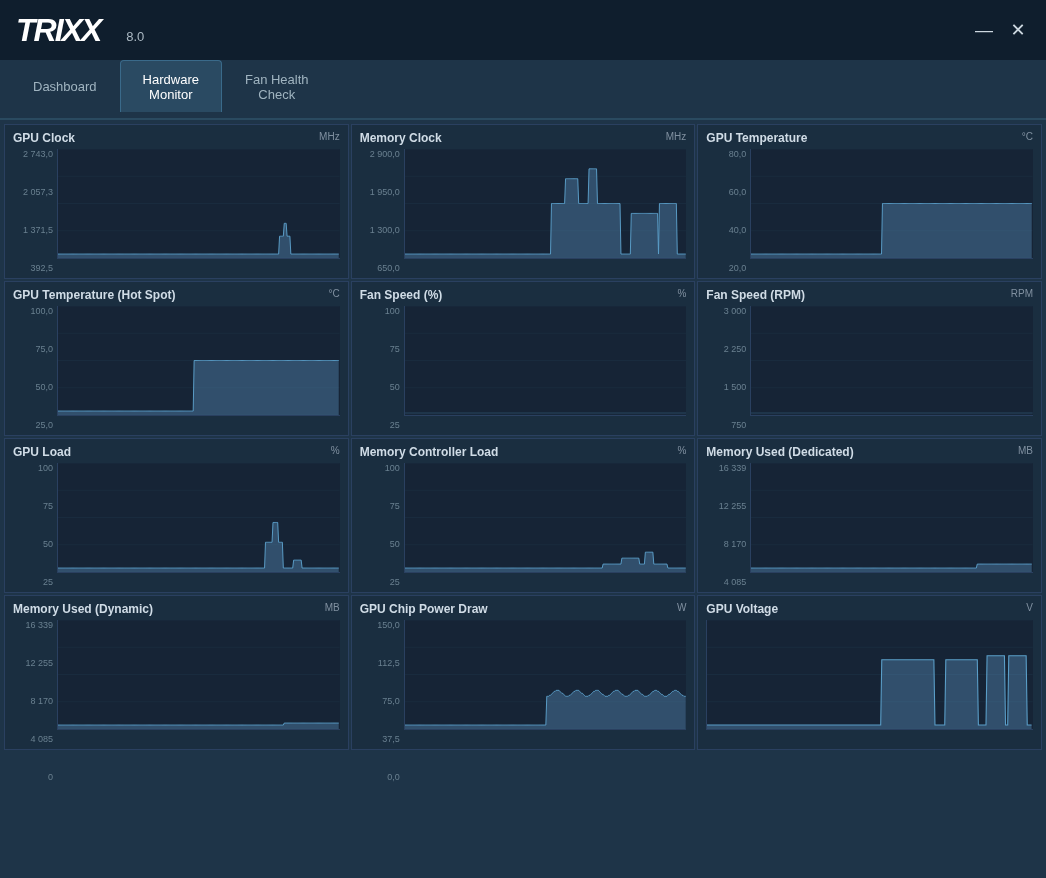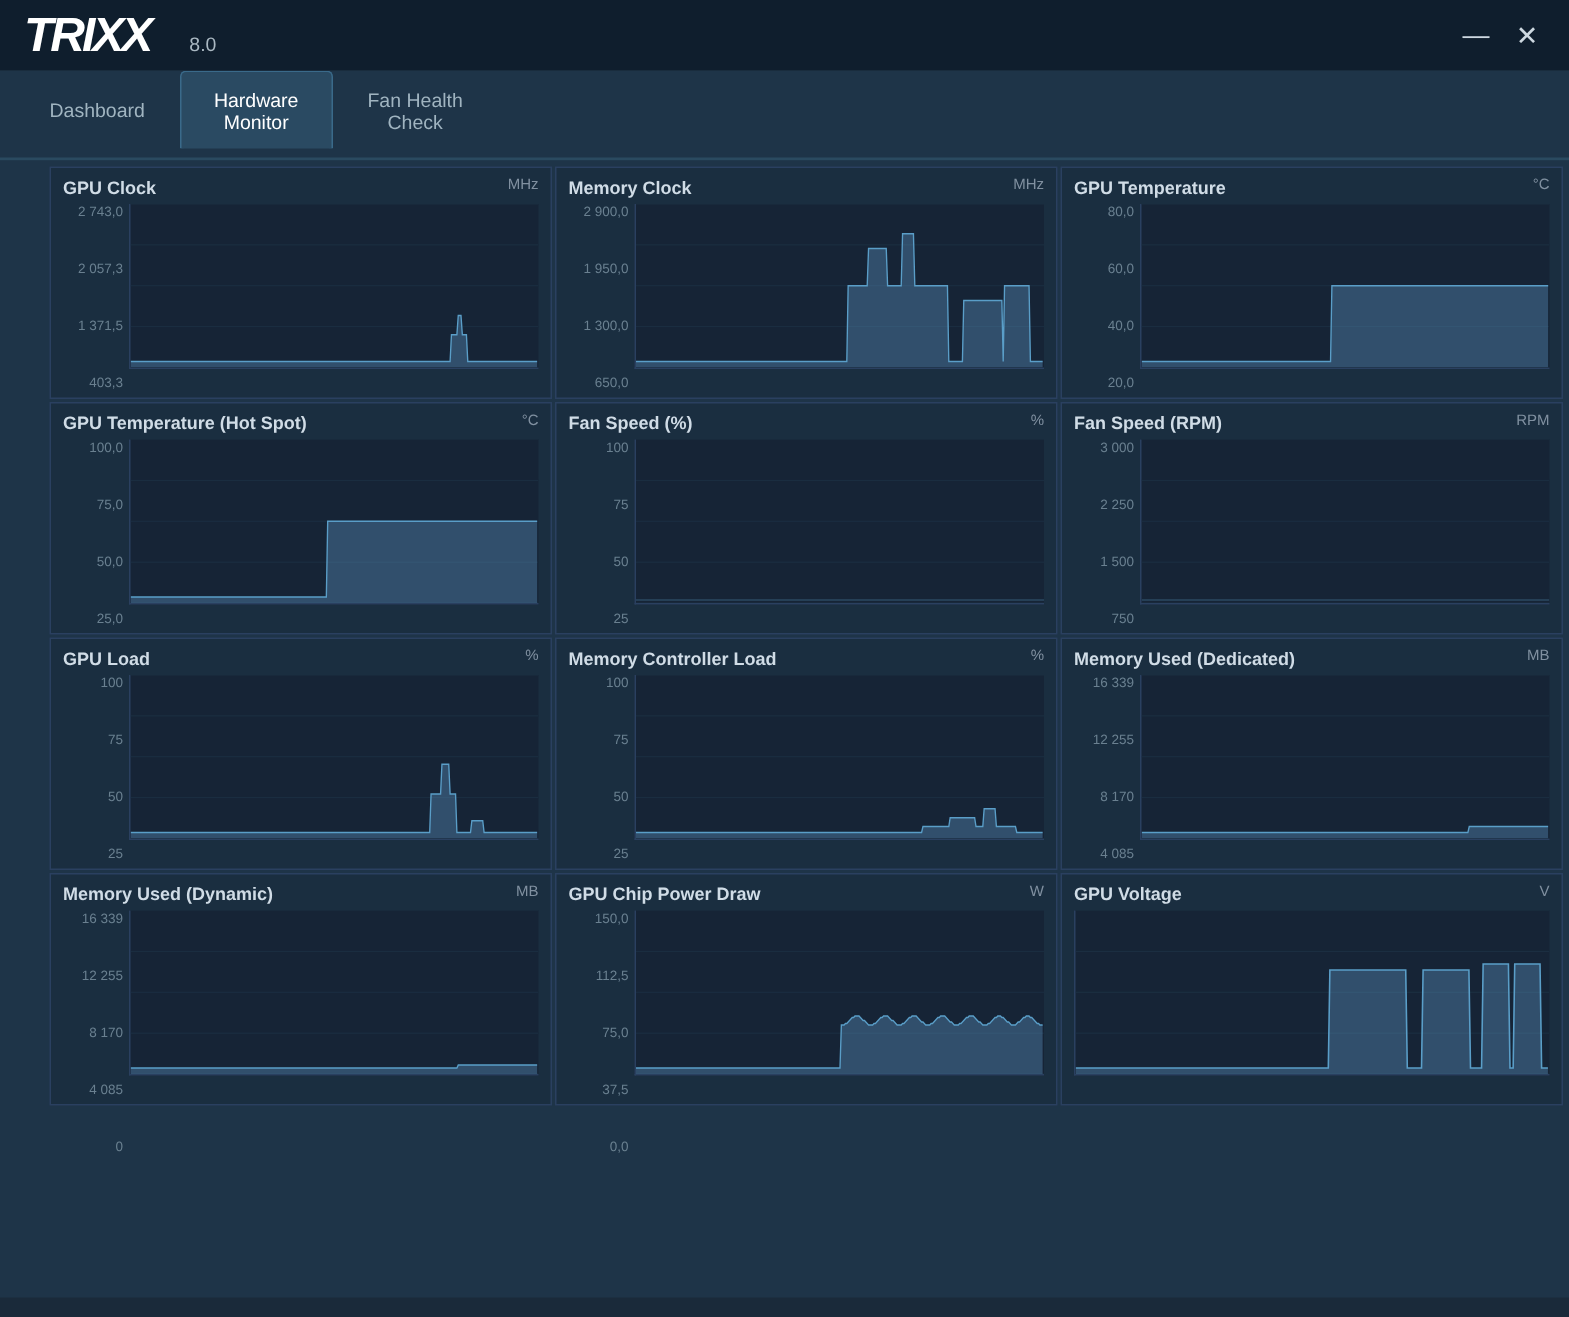--- a/index.html
+++ b/index.html
@@ -7,21 +7,21 @@
       width: 1046px;
       height: 878px;
       background: #1a2a3a;
       font-family: 'Segoe UI', Arial, sans-serif;
       overflow: hidden;
       color: #cdd8e0;
     }
 
     
     #titlebar {
-      height: 47px;
+      height: 60px;
       background: #0f1e2d;
       display: flex;
       align-items: center;
       justify-content: space-between;
       padding: 0 16px;
     }
     #logo {
       display: flex;
       align-items: baseline;
       gap: 4px;
@@ -84,21 +84,20 @@
       border-color: #3a6a8a;
       color: #ffffff;
     }
 
     
     #main-content {
       height: calc(878px - 120px);
       overflow-y: scroll;
       overflow-x: hidden;
       background: #1e3448;
-      padding-left: 29px;
     }
 
     
     #main-content::-webkit-scrollbar { width: 14px; }
     #main-content::-webkit-scrollbar-track { background: #1a2a3a; }
     #main-content::-webkit-scrollbar-thumb { background: #3a5a74; border: 1px solid #2a4a60; }
 
     
     #charts-grid {
       display: grid;
@@ -196,21 +195,21 @@
   <div class="chart-card">
         <div class="chart-header">
           <div class="chart-title">GPU Clock</div>
           <div class="chart-unit">MHz</div>
         </div>
         <div class="chart-area">
           <div class="chart-yaxis">
             <span>2 743,0</span>
             <span>2 057,3</span>
             <span>1 371,5</span>
-            <span>403,3</span>
+            <span>392,5</span>
             <span>0,0</span>
           </div>
           <div class="chart-plot">
             <svg class="chart-svg" viewBox="0 0 300 110" preserveAspectRatio="none" xmlns="http://www.w3.org/2000/svg">
               <line x1="0" y1="0" x2="300" y2="0" class="grid-line"></line>
               <line x1="0" y1="27.5" x2="300" y2="27.5" class="grid-line"></line>
               <line x1="0" y1="55" x2="300" y2="55" class="grid-line"></line>
               <line x1="0" y1="82.5" x2="300" y2="82.5" class="grid-line"></line>
               <line x1="0" y1="110" x2="300" y2="110" class="grid-line"></line>
               <path d="M 0 106 L 1 106 L 2 106 L 3 106 L 4 106 L 5 106 L 6 106 L 7 106 L 8 106 L 9 106 L 10 106 L 11 106 L 12 106 L 13 106 L 14 106 L 15 106 L 16 106 L 17 106 L 18 106 L 19 106 L 20 106 L 21 106 L 22 106 L 23 106 L 24 106 L 25 106 L 26 106 L 27 106 L 28 106 L 29 106 L 30 106 L 31 106 L 32 106 L 33 106 L 34 106 L 35 106 L 36 106 L 37 106 L 38 106 L 39 106 L 40 106 L 41 106 L 42 106 L 43 106 L 44 106 L 45 106 L 46 106 L 47 106 L 48 106 L 49 106 L 50 106 L 51 106 L 52 106 L 53 106 L 54 106 L 55 106 L 56 106 L 57 106 L 58 106 L 59 106 L 60 106 L 61 106 L 62 106 L 63 106 L 64 106 L 65 106 L 66 106 L 67 106 L 68 106 L 69 106 L 70 106 L 71 106 L 72 106 L 73 106 L 74 106 L 75 106 L 76 106 L 77 106 L 78 106 L 79 106 L 80 106 L 81 106 L 82 106 L 83 106 L 84 106 L 85 106 L 86 106 L 87 106 L 88 106 L 89 106 L 90 106 L 91 106 L 92 106 L 93 106 L 94 106 L 95 106 L 96 106 L 97 106 L 98 106 L 99 106 L 100 106 L 101 106 L 102 106 L 103 106 L 104 106 L 105 106 L 106 106 L 107 106 L 108 106 L 109 106 L 110 106 L 111 106 L 112 106 L 113 106 L 114 106 L 115 106 L 116 106 L 117 106 L 118 106 L 119 106 L 120 106 L 121 106 L 122 106 L 123 106 L 124 106 L 125 106 L 126 106 L 127 106 L 128 106 L 129 106 L 130 106 L 131 106 L 132 106 L 133 106 L 134 106 L 135 106 L 136 106 L 137 106 L 138 106 L 139 106 L 140 106 L 141 106 L 142 106 L 143 106 L 144 106 L 145 106 L 146 106 L 147 106 L 148 106 L 149 106 L 150 106 L 151 106 L 152 106 L 153 106 L 154 106 L 155 106 L 156 106 L 157 106 L 158 106 L 159 106 L 160 106 L 161 106 L 162 106 L 163 106 L 164 106 L 165 106 L 166 106 L 167 106 L 168 106 L 169 106 L 170 106 L 171 106 L 172 106 L 173 106 L 174 106 L 175 106 L 176 106 L 177 106 L 178 106 L 179 106 L 180 106 L 181 106 L 182 106 L 183 106 L 184 106 L 185 106 L 186 106 L 187 106 L 188 106 L 189 106 L 190 106 L 191 106 L 192 106 L 193 106 L 194 106 L 195 106 L 196 106 L 197 106 L 198 106 L 199 106 L 200 106 L 201 106 L 202 106 L 203 106 L 204 106 L 205 106 L 206 106 L 207 106 L 208 106 L 209 106 L 210 106 L 211 106 L 212 106 L 213 106 L 214 106 L 215 106 L 216 106 L 217 106 L 218 106 L 219 106 L 220 106 L 221 106 L 222 106 L 223 106 L 224 106 L 225 106 L 226 106 L 227 106 L 228 106 L 229 106 L 230 106 L 231 106 L 232 106 L 233 106 L 234 106 L 235 106 L 236 88 L 237 88 L 238 88 L 239 88 L 240 88 L 241 75 L 242 75 L 243 75 L 244 88 L 245 88 L 246 88 L 247 88 L 248 106 L 249 106 L 250 106 L 251 106 L 252 106 L 253 106 L 254 106 L 255 106 L 256 106 L 257 106 L 258 106 L 259 106 L 260 106 L 261 106 L 262 106 L 263 106 L 264 106 L 265 106 L 266 106 L 267 106 L 268 106 L 269 106 L 270 106 L 271 106 L 272 106 L 273 106 L 274 106 L 275 106 L 276 106 L 277 106 L 278 106 L 279 106 L 280 106 L 281 106 L 282 106 L 283 106 L 284 106 L 285 106 L 286 106 L 287 106 L 288 106 L 289 106 L 290 106 L 291 106 L 292 106 L 293 106 L 294 106 L 295 106 L 296 106 L 297 106 L 298 106 L 299 106 L 299 110 L 0 110 Z" fill="rgba(100,160,210,0.35)" stroke="none"></path>

